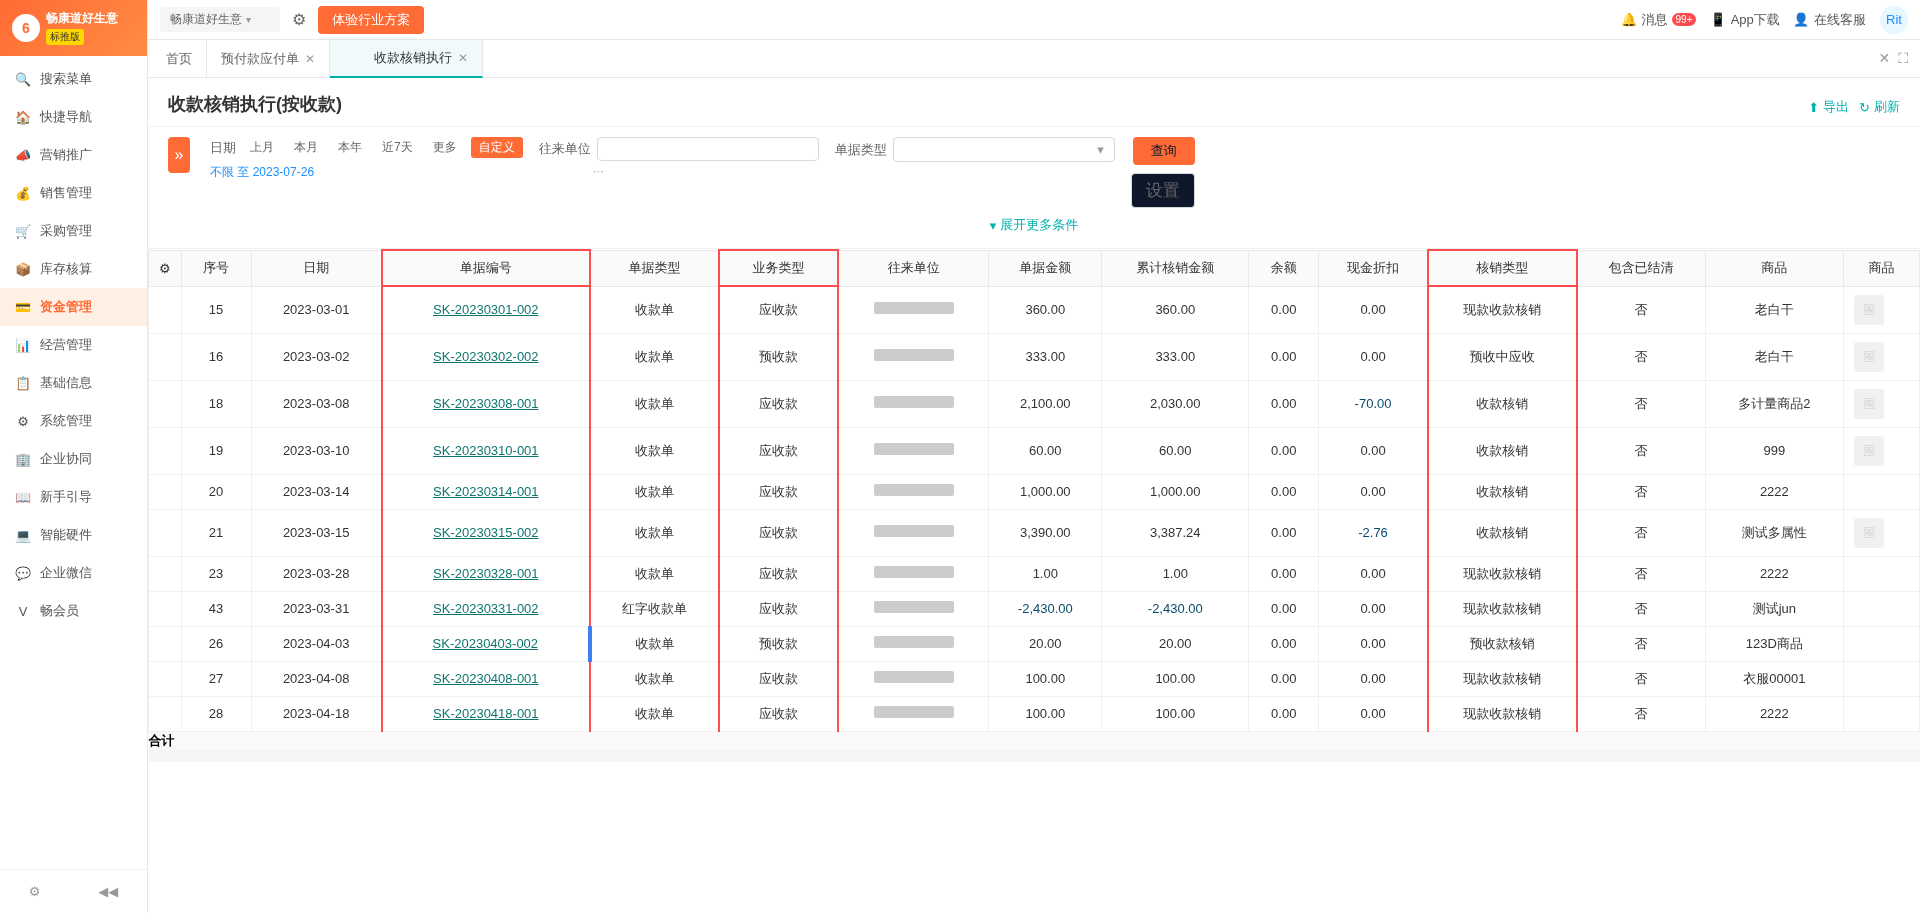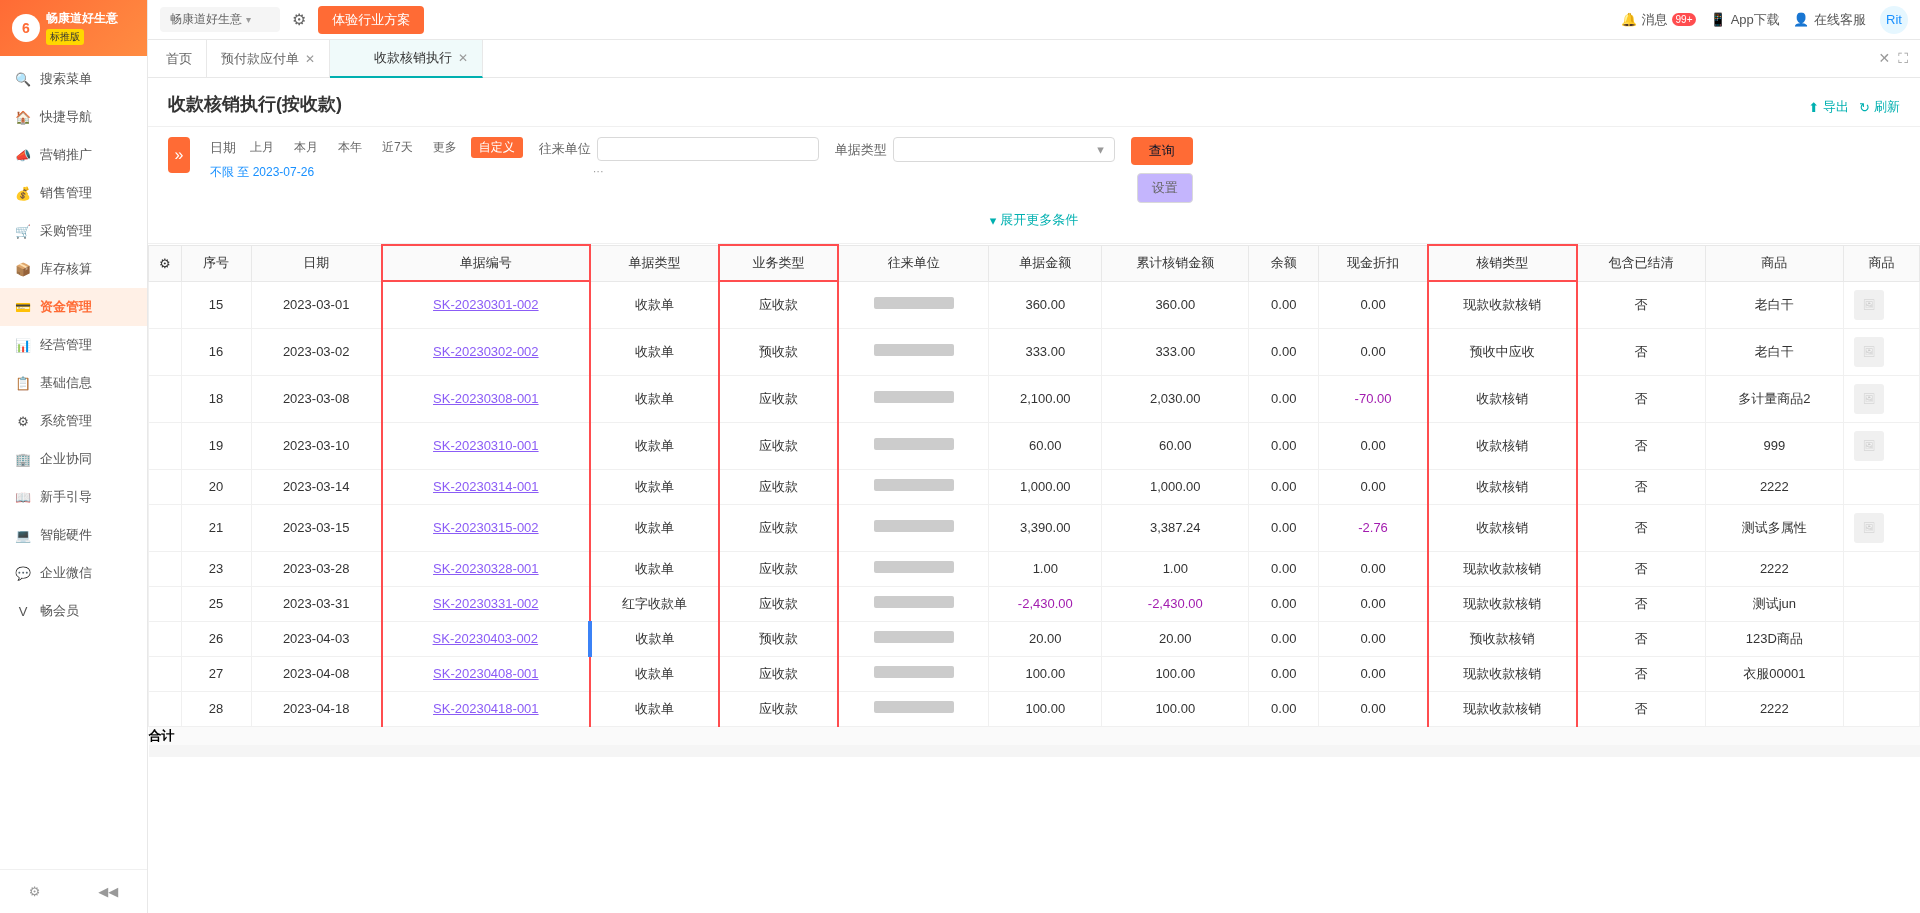--- a/index.html
+++ b/index.html
@@ -55,32 +55,32 @@
 
     
     .filter-bar { background: #fff; padding: 10px 20px; border-bottom: 1px solid #f0f0f0; flex-shrink: 0; }
     .filter-label { color: #666; font-size: 13px; flex-shrink: 0; }
     .filter-date-btn { color: #666; cursor: pointer; font-size: 12px; padding: 2px 6px; border-radius: 3px; }
     .filter-date-custom { background: #ff6b35; color: #fff; padding: 2px 8px; border-radius: 3px; font-size: 12px; cursor: pointer; }
     .filter-date-range { color: #1890ff; font-size: 12px; margin-top: 2px; }
     .filter-input { border: 1px solid #d9d9d9; border-radius: 4px; padding: 4px 10px; color: #999; font-size: 12px; width: 100%; }
     .filter-select { border: 1px solid #d9d9d9; border-radius: 4px; padding: 4px 10px; color: #999; font-size: 12px; width: 100%; display: flex; justify-content: space-between; align-items: center; cursor: pointer; }
     .query-btn { background: #ff6b35; color: #0f172a; border: none; padding: 5px 18px; border-radius: 4px; cursor: pointer; font-size: 13px; }
-    .settings-btn { background: #c4b5fd; color: #666; border: 1px solid #d9d9d9; padding: 5px 14px; border-radius: 4px; cursor: pointer; font-size: 13px; margin-top: 4px; display: block; text-align: center; }
+    .settings-btn { background: #0f172a; color: #666; border: 1px solid #d9d9d9; padding: 5px 14px; border-radius: 4px; cursor: pointer; font-size: 17px; margin-top: 4px; display: block; text-align: center; }
     .expand-btn { display: flex; align-items: center; gap: 4px; color: #00b0b0; cursor: pointer; font-size: 12px; margin-top: 4px; justify-content: center; }
     .filter-expand-row { text-align: center; padding: 4px 0; }
 
     
     .table-container { flex: 1; overflow: auto; background: #fff; margin: 0; }
     table { width: 100%; border-collapse: collapse; min-width: 1400px; }
     thead th { background: #fafafa; border: 1px solid #e8e8e8; padding: 8px 10px; color: #333; font-weight: 500; white-space: nowrap; text-align: center; position: sticky; top: 0; z-index: 2; }
     tbody td { border: 1px solid #f0f0f0; padding: 8px 10px; color: #333; white-space: nowrap; text-align: center; }
     tbody tr.highlighted { background: #fff7e6; }
-    .link-text { color: #8b5cf6; cursor: pointer; text-decoration: underline; }
-    .red-text { color: #a21caf; }
+    .link-text { color: #0f766e; cursor: pointer; text-decoration: underline; }
+    .red-text { color: #0c4a6e; }
     .gear-col { width: 30px; }
     .footer-row { background: #fafafa; font-weight: bold; }
     .scrollbar-row td { background: #f5f5f5; height: 12px; }
 
     .img-thumb { width: 30px; height: 30px; background: #f0f0f0; border-radius: 3px; display: flex; align-items: center; justify-content: center; color: #ccc; font-size: 10px; }
   </style>
 </head>
 <body>
 
 <div class="sidebar">
@@ -420,21 +420,21 @@
     <td class="">1.00</td>
     <td>0.00</td>
     <td class="">0.00</td>
     <td style="border-left: 2px solid #ff4d4f; border-right: 2px solid #ff4d4f;">现款收款核销</td>
     <td>否</td>
     <td>2222</td>
     <td></td>
   </tr>
             <tr>
     <td></td>
-    <td>25</td>
+    <td>43</td>
     <td>2023-03-31</td>
     <td style="border-left: 2px solid #ff4d4f; border-right: 2px solid #ff4d4f;"><a class="link-text">SK-20230331-002</a></td>
     <td>红字收款单</td>
     <td style="border-left: 2px solid #ff4d4f; border-right: 2px solid #ff4d4f;">应收款</td>
     <td><span style="display:inline-block;width:80px;height:12px;background:#ccc;border-radius:2px;"></span></td>
     <td class="red-text">-2,430.00</td>
     <td class="red-text">-2,430.00</td>
     <td>0.00</td>
     <td class="">0.00</td>
     <td style="border-left: 2px solid #ff4d4f; border-right: 2px solid #ff4d4f;">现款收款核销</td>

